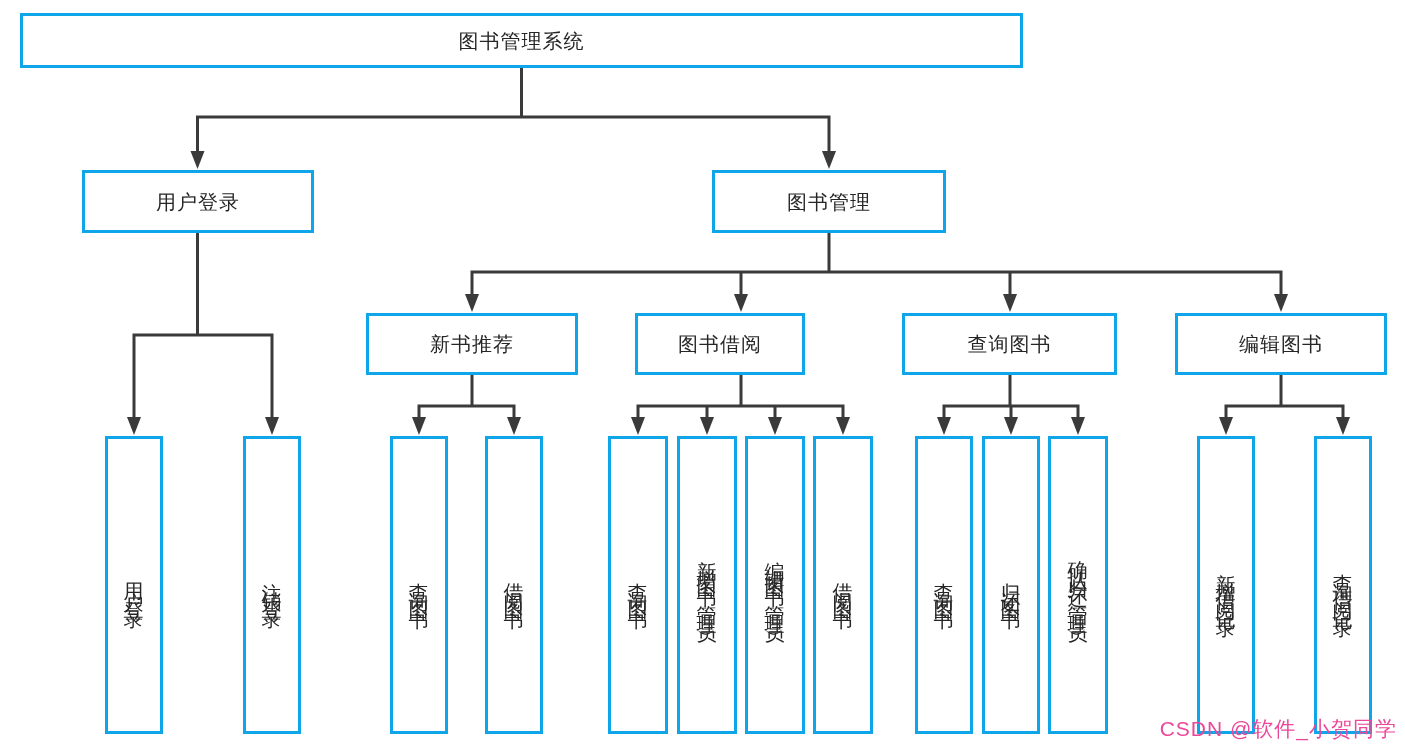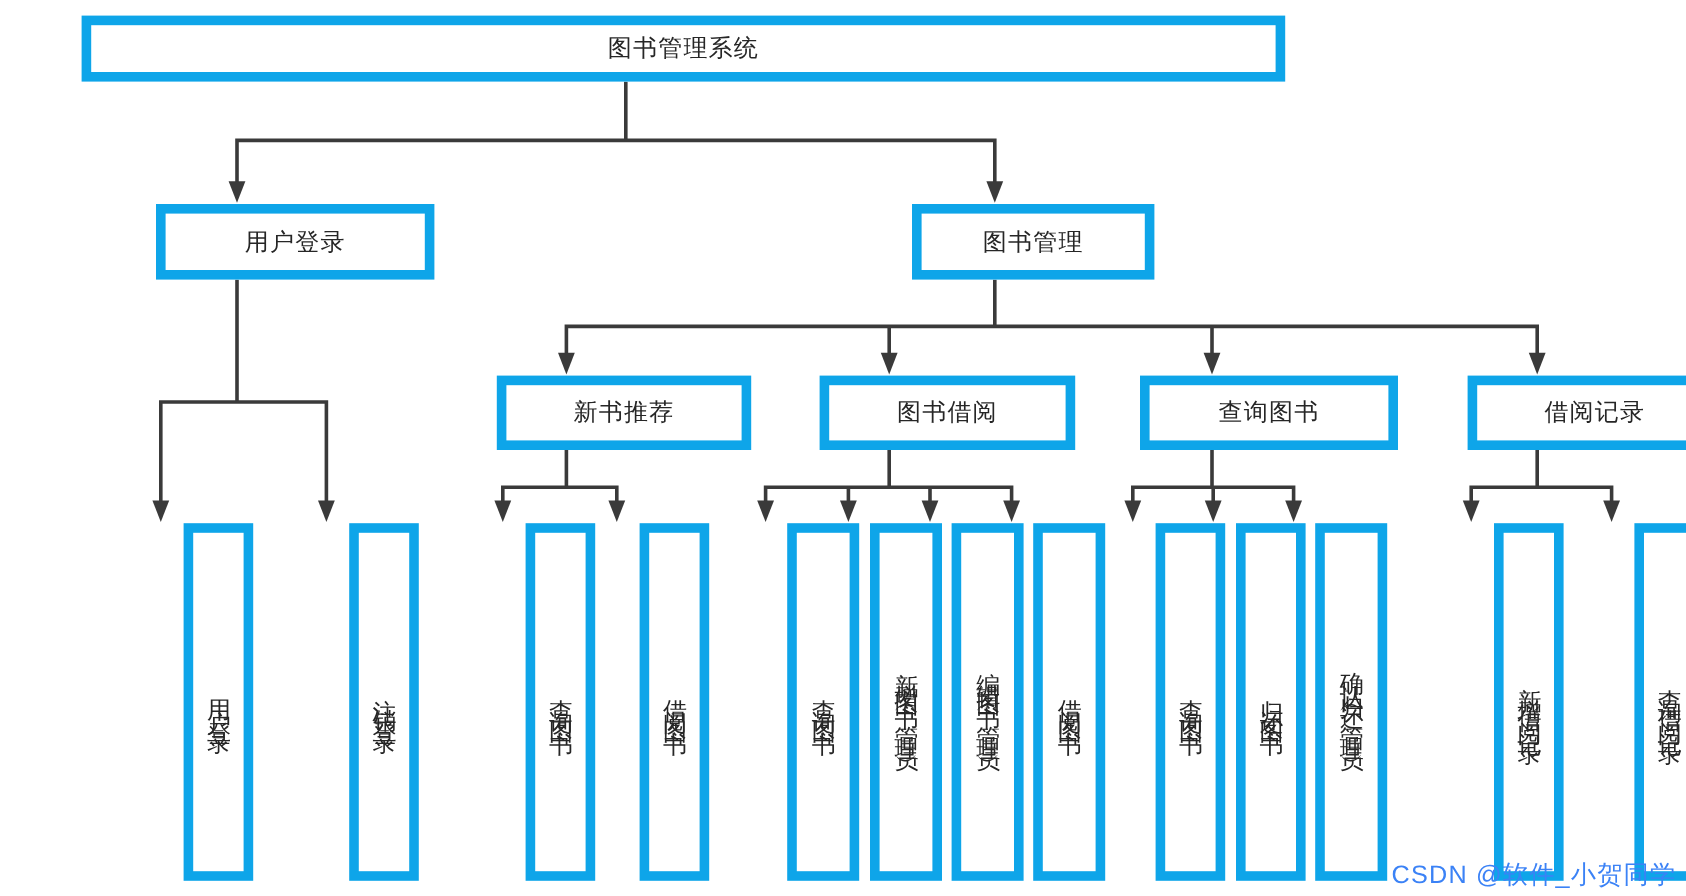--- a/index.html
+++ b/index.html
@@ -7,41 +7,40 @@
     position:relative;
     width:1405px;height:747px;
     background:#ffffff;
     font-family:"Liberation Sans",sans-serif;
     overflow:hidden;
   }
   .wires{position:absolute;left:0;top:0;width:1405px;height:747px;}
   .box{
     position:absolute;
     box-sizing:border-box;
-    border:8px solid #0ea5e9;
+    border:3px solid #0ea5e9;
     background:#ffffff;
     color:#262626;
     display:flex;align-items:center;justify-content:center;
     font-size:20px;
     line-height:1;
-    margin-left:48px;
   }
   .box.h{letter-spacing:1px;}
   .box.v{
     top:436px;height:298px;
     writing-mode:vertical-rl;
     text-orientation:mixed;
     letter-spacing:9px;
     font-size:20px;
   }
   .watermark{
     position:absolute;
     top:715px;right:8px;
     font-size:21px;
-    color:#3b82f6;
+    color:#ec4899;
     letter-spacing:1px;
     white-space:nowrap;
   }
 </style>
 </head>
 <body>
 
 <div class="stage">
 
   <svg class="wires" viewBox="0 0 1405 747" xmlns="http://www.w3.org/2000/svg">
@@ -87,26 +86,26 @@
       <polygon points="1071,417 1085,417 1078,435"></polygon>
 
       <polygon points="1219,417 1233,417 1226,435"></polygon>
       <polygon points="1336,417 1350,417 1343,435"></polygon>
     </g>
   </svg>
 
   <div class="box h" style="left:20px;top:13px;width:1003px;height:55px;">图书管理系统</div>
 
   <div class="box h" style="left:82px;top:170px;width:232px;height:63px;">用户登录</div>
-  <div class="box h" style="left:712px;top:170px;width:202px;height:63px;">图书管理</div>
+  <div class="box h" style="left:712px;top:170px;width:234px;height:63px;">图书管理</div>
 
   <div class="box h" style="left:366px;top:313px;width:212px;height:62px;text-align:right;">新书推荐</div>
-  <div class="box h" style="left:635px;top:313px;width:213px;height:62px;">图书借阅</div>
+  <div class="box h" style="left:635px;top:313px;width:170px;height:62px;">图书借阅</div>
   <div class="box h" style="left:902px;top:313px;width:215px;height:62px;">查询图书</div>
-  <div class="box h" style="left:1175px;top:313px;width:212px;height:62px;">借阅记录</div>
+  <div class="box h" style="left:1175px;top:313px;width:212px;height:62px;">编辑图书</div>
 
   <div class="box v" style="left:105px;width:58px;">用户登录</div>
   <div class="box v" style="left:243px;width:58px;">注销登录</div>
 
   <div class="box v" style="left:390px;width:58px;">查询图书</div>
   <div class="box v" style="left:485px;width:58px;">借阅图书</div>
 
   <div class="box v" style="left:608px;width:60px;">查询图书</div>
   <div class="box v" style="left:677px;width:60px;">新增图书（管理员）</div>
   <div class="box v" style="left:745px;width:60px;">编辑图书（管理员）</div>

